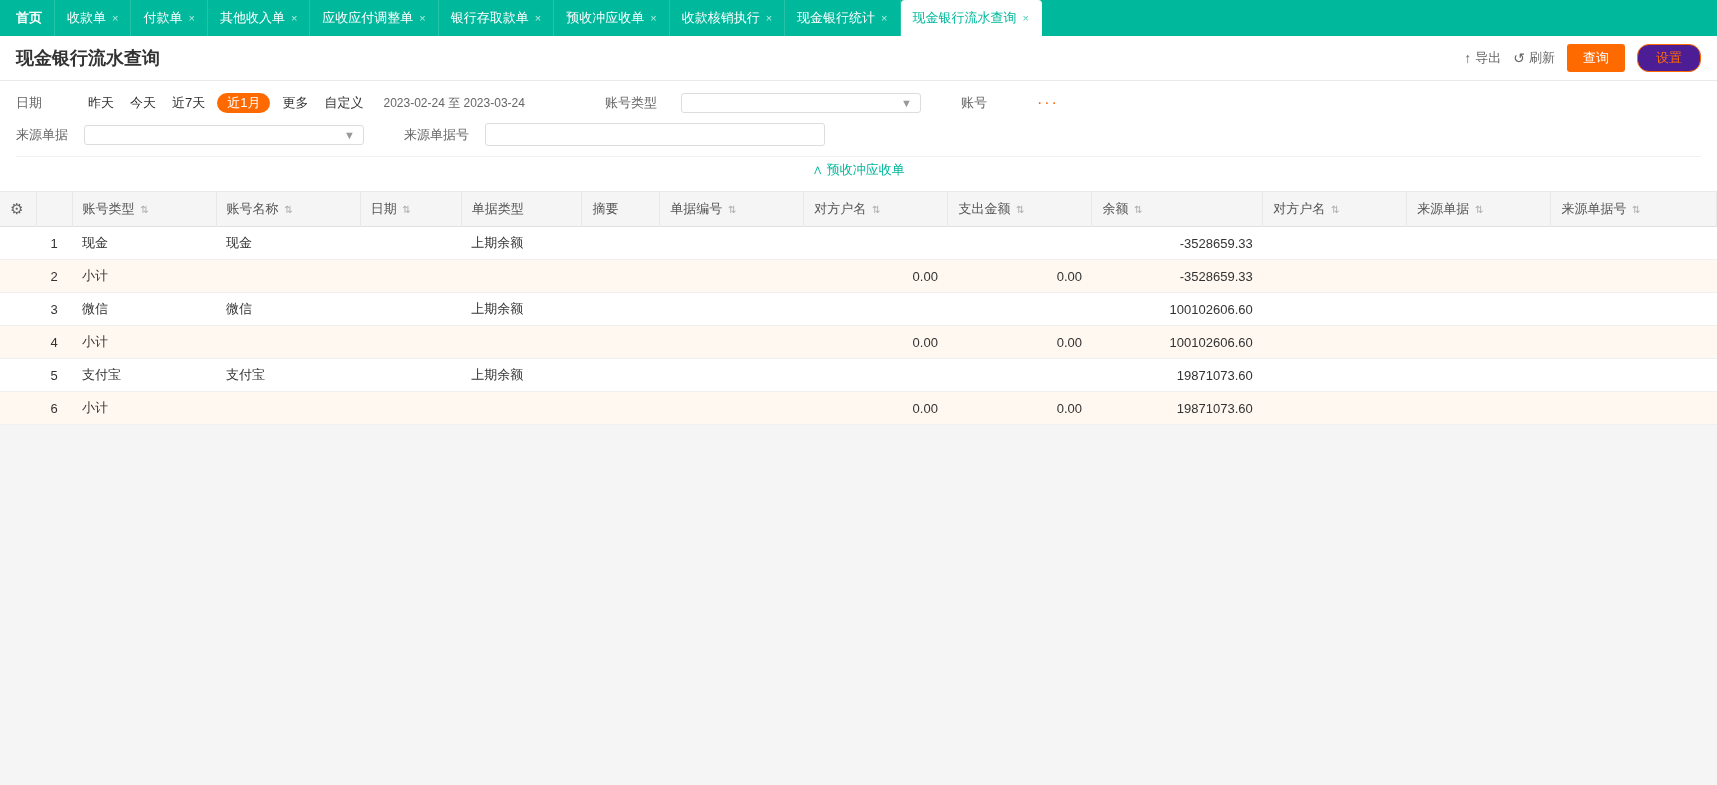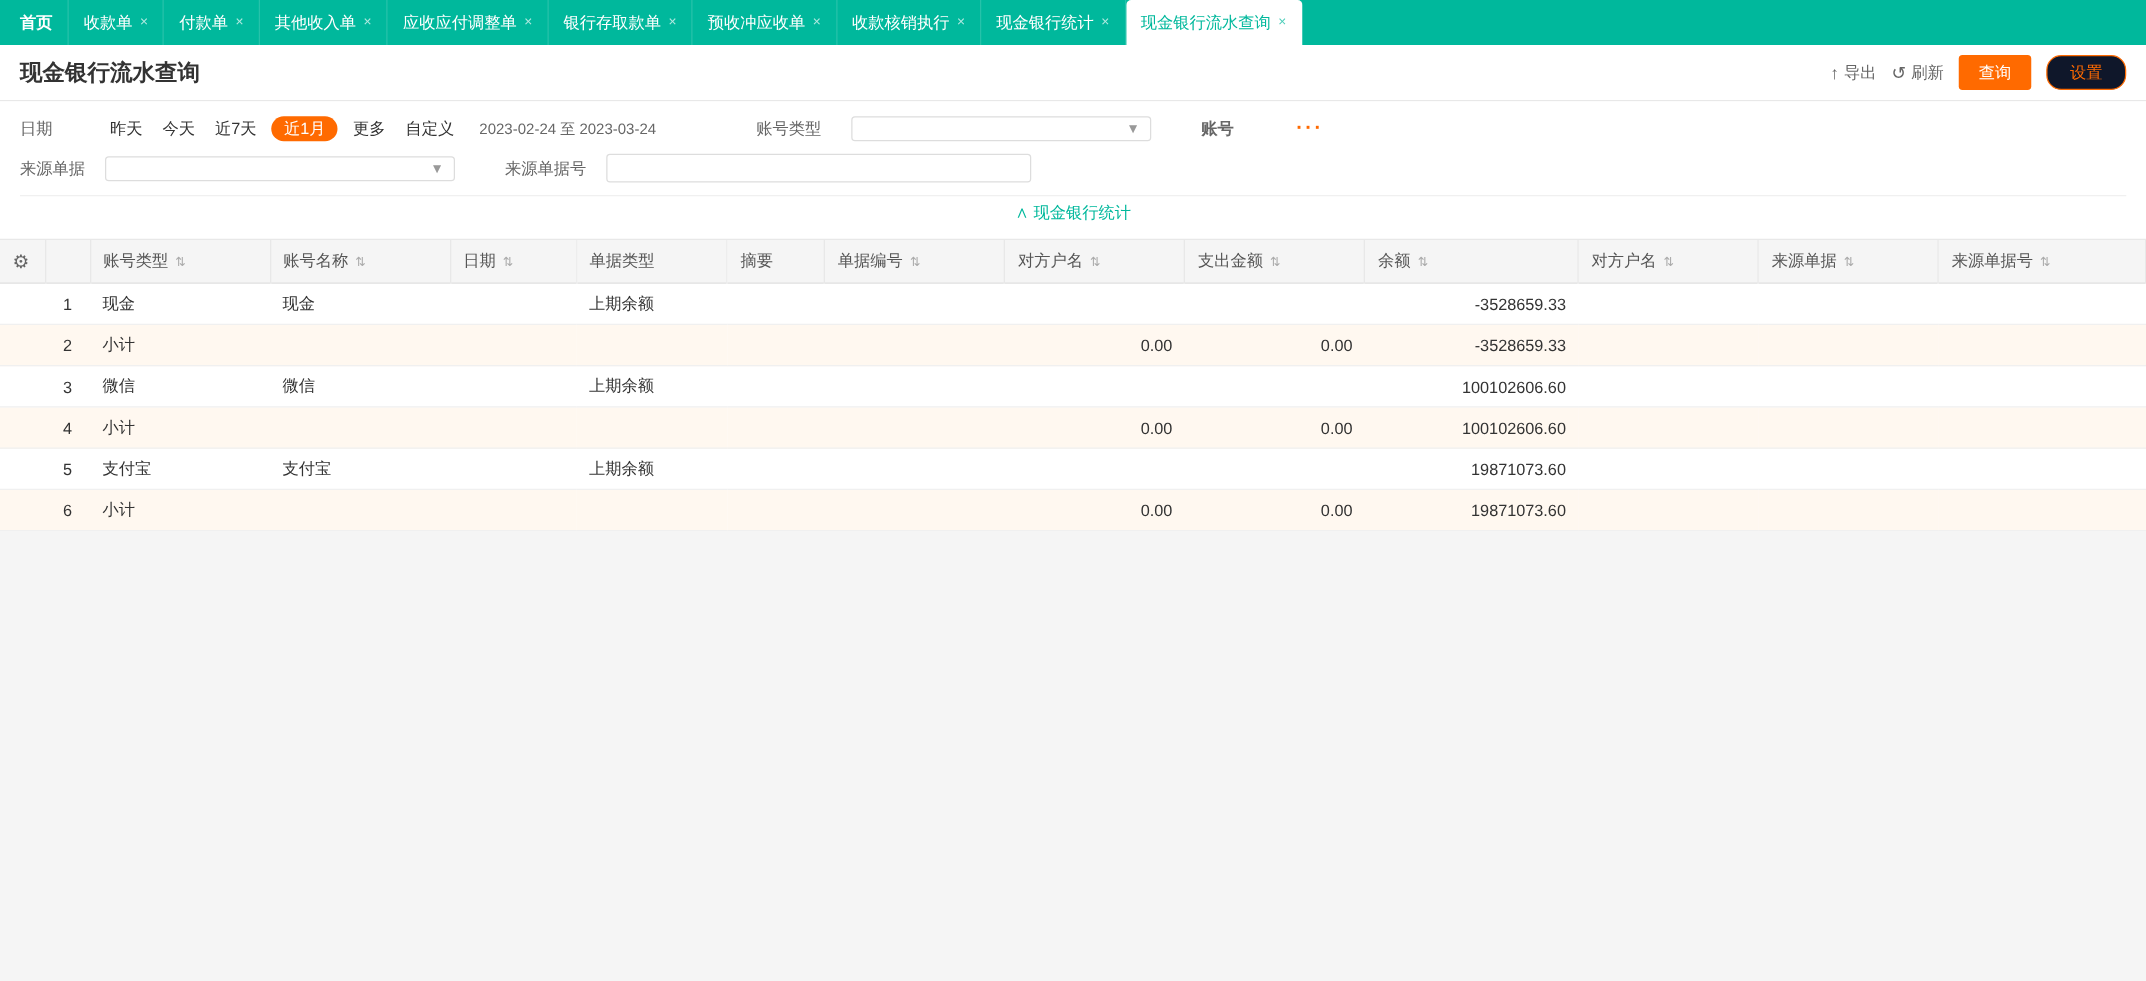--- a/index.html
+++ b/index.html
@@ -67,21 +67,21 @@
     .btn-primary {
       background: #ff6a00;
       color: #fff;
       border: none;
       padding: 5px 16px;
       border-radius: 3px;
       cursor: pointer;
       font-size: 13px;
     }
     .btn-default {
-      background: #0f172a;
+      background: #4c1d95;
       color: #ff6a00;
       border: 1px solid #ff6a00;
       padding: 4px 18px;
       border-radius: 12px;
       cursor: pointer;
       font-size: 13px;
     }
 
     
     .filter-area {
@@ -291,40 +291,40 @@
     <span class="date-range-text">2023-02-24 至 2023-03-24</span>
 
     <div style="margin-left: 80px; display:flex; align-items:center; gap:8px;">
       <span class="filter-label">账号类型</span>
       <div class="filter-select" style="min-width:240px;">
         <span style="color:#ccc;"></span>
         <span class="arrow">▼</span>
       </div>
     </div>
 
-    <div style="margin-left: 40px; display:flex; align-items:flex-end; gap:8px;font-weight:bold;">
+    <div style="margin-left: 40px; display:flex; align-items:flex-end; gap:8px;">
       <span class="filter-label">账号</span>
       <span class="ellipsis-btn">···</span>
     </div>
   </div>
 
   <div class="filter-row">
     <span class="filter-label">来源单据</span>
     <div class="filter-select" style="min-width:280px;">
       <span style="color:#ccc;"></span>
       <span class="arrow">▼</span>
     </div>
 
     <div style="margin-left: 40px; display:flex; align-items:center; gap:8px;">
       <span class="filter-label">来源单据号</span>
       <input class="filter-input" type="text" style="min-width: 340px;">
     </div>
   </div>
 
-  <div class="collapse-bar">∧ 现金银行统计</div>
+  <div class="collapse-bar">∧ 预收冲应收单</div>
 </div>
 
 <div class="table-wrapper">
   <table class="data-table">
     <thead>
       <tr>
         <th class="gear-col">
           <span class="settings-icon">⚙</span>
         </th>
         <th style="width:36px;"></th>

